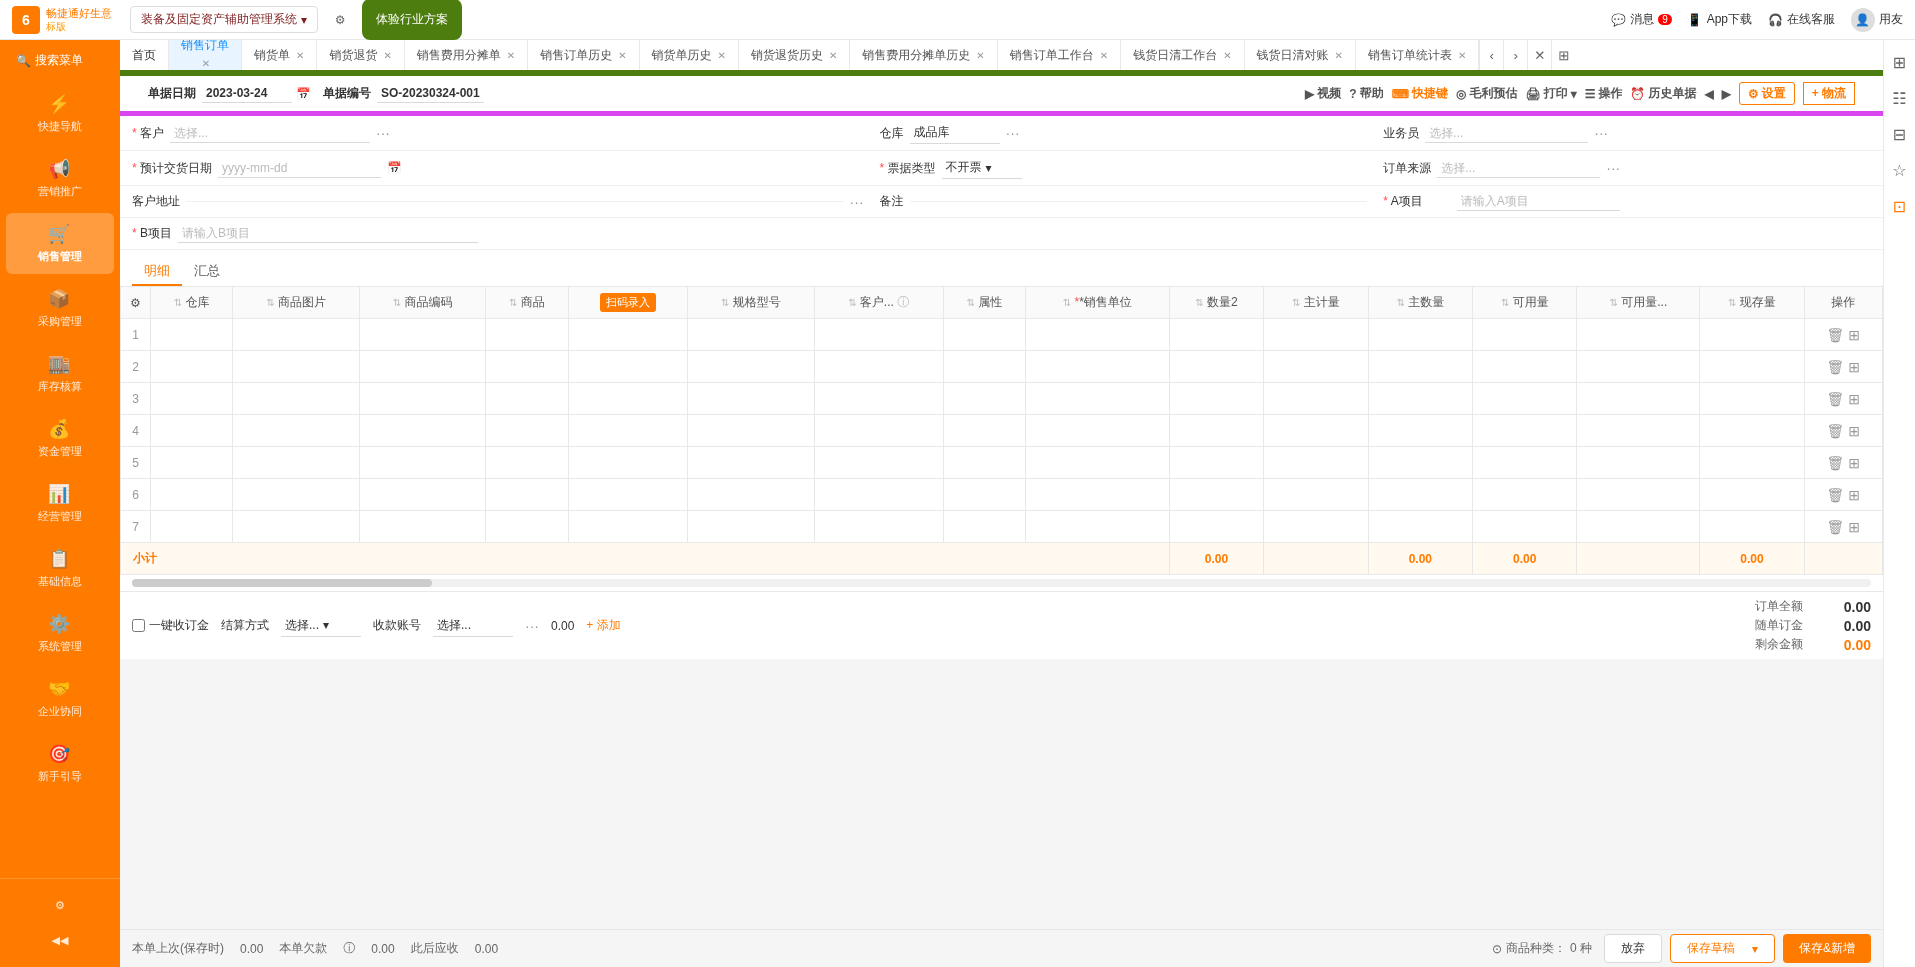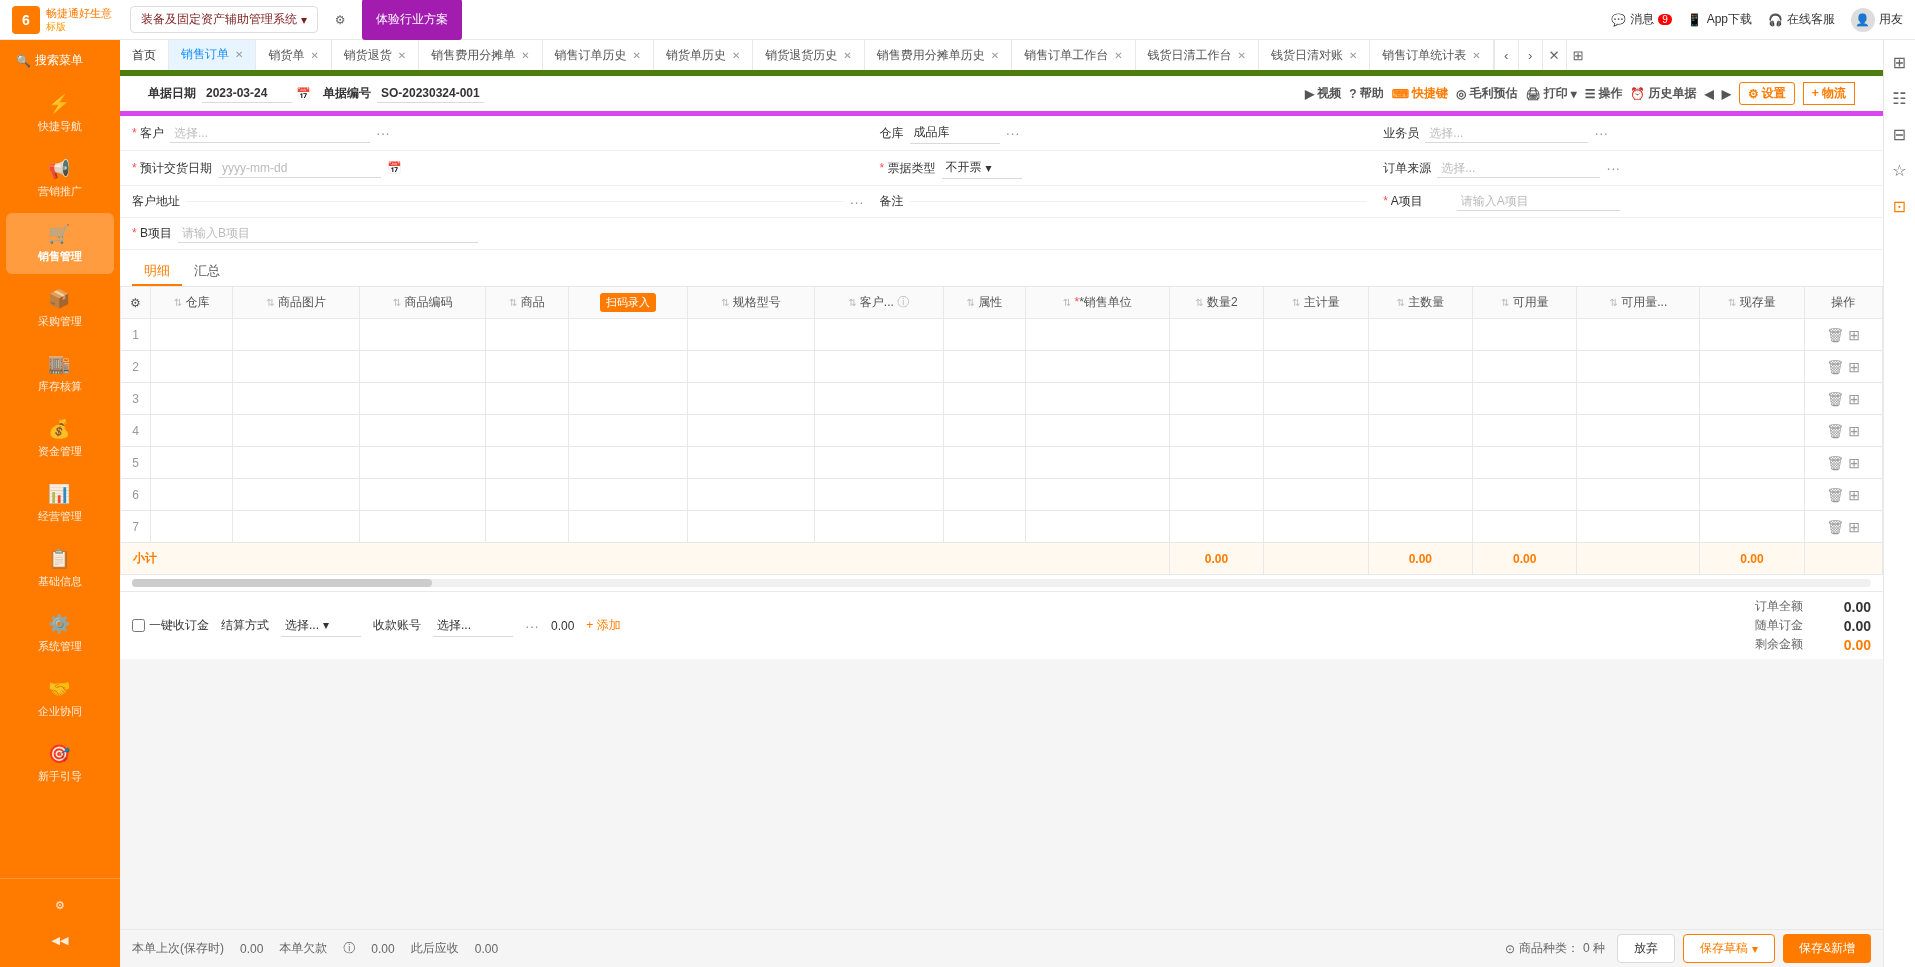--- a/index.html
+++ b/index.html
@@ -14,36 +14,36 @@
     .tab-bar { height: 36px; background: #fff; display: flex; align-items: center; border-bottom: 6px solid #4d7c0f; flex-shrink: 0; overflow: hidden; }
     .main-content { flex: 1; background: #f5f5f5; overflow: auto; padding: 0; }
 
     
     .top-bar-left { display: flex; align-items: center; gap: 8px; }
     .logo-area { display: flex; align-items: center; gap: 6px; width: 110px; }
     .logo-icon { width: 28px; height: 28px; background: #ff7b00; border-radius: 4px; display: flex; align-items: center; justify-content: center; color: #fff; font-size: 14px; font-weight: bold; }
     .logo-text { font-size: 11px; color: #ff7b00; line-height: 1.3; }
     .system-selector { display: flex; align-items: center; gap: 4px; padding: 4px 10px; border: 1px solid #ddd; border-radius: 4px; cursor: pointer; font-size: 12px; color: #7f1d1d; background: #fff; }
     .settings-icon-btn { width: 28px; height: 28px; display: flex; align-items: center; justify-content: center; cursor: pointer; color: #666; }
-    .solution-btn { background: #a21caf; color: #fff; border: none; border-radius: 3px; padding: 12px 14px; cursor: pointer; font-size: 12px; }
+    .solution-btn { background: #4d7c0f; color: #fff; border: none; border-radius: 8px; padding: 12px 14px; cursor: pointer; font-size: 12px; }
     .top-bar-right { margin-left: auto; display: flex; align-items: center; gap: 16px; font-size: 12px; color: #333; }
     .top-right-item { display: flex; align-items: center; gap: 4px; cursor: pointer; }
     .badge { background: #f00; color: #fff; border-radius: 10px; font-size: 10px; padding: 0 4px; }
 
     
     .sidebar-search { padding: 8px; }
     .sidebar-search-btn { display: flex; align-items: center; gap: 4px; color: #fff; font-size: 12px; padding: 4px 8px; cursor: pointer; border-radius: 4px; }
     .sidebar-item { display: flex; flex-direction: column; align-items: center; padding: 10px 4px; cursor: pointer; color: rgba(255,255,255,0.85); font-size: 11px; gap: 4px; border-radius: 6px; margin: 2px 6px; }
     .sidebar-item.active { background: rgba(255,255,255,0.25); color: #fff; font-weight: bold; }
     .sidebar-icon { font-size: 18px; }
     .sidebar-bottom { margin-top: auto; padding: 8px 0; border-top: 1px solid rgba(255,255,255,0.2); }
 
     
     .tab-item { display: flex; align-items: center; gap: 4px; padding: 0 12px; height: 36px; border-right: 1px solid #e8e8e8; cursor: pointer; font-size: 12px; color: #555; white-space: nowrap; flex-shrink: 0; }
-    .tab-item.active { background: #e8f4ff; color: #1890ff; border-bottom: 2px solid #1890ff; }
+    .tab-item.active { background: #e8f4ff; color: #1890ff; border-bottom: 2px solid #1890ff; flex-direction: column; }
     .tab-item:first-child { background: #fff; color: #333; font-weight: 500; }
     .tab-close { font-size: 10px; color: #999; margin-left: 2px; }
     .tab-nav-btn { width: 24px; height: 36px; display: flex; align-items: center; justify-content: center; cursor: pointer; background: #fff; border: none; border-left: 1px solid #e8e8e8; color: #666; flex-shrink: 0; }
 
     
     .form-container { background: #fff; padding: 0; }
     .form-toolbar { display: flex; align-items: center; justify-content: space-between; padding: 6px 28px; background: #fff; border-bottom: 5px solid #d946ef; font-weight: bold; }
     .form-toolbar-left { display: flex; align-items: center; gap: 12px; }
     .form-toolbar-right { display: flex; align-items: center; gap: 8px; font-size: 12px; color: #555; }
     .toolbar-item { display: flex; align-items: center; gap: 3px; cursor: pointer; color: #555; }
@@ -88,21 +88,21 @@
     .amount-value { font-size: 14px; font-weight: bold; color: #333; min-width: 60px; text-align: right; }
     .amount-value.orange { color: #ff7b00; }
 
     
     .status-bar { background: #f5f5f5; border-top: 1px solid #e8e8e8; padding: 4px 12px; display: flex; align-items: center; gap: 16px; font-size: 12px; color: #666; flex-shrink: 0; }
     .status-bar-right { margin-left: auto; display: flex; align-items: center; gap: 12px; }
 
     
     .action-buttons { display: flex; gap: 8px; }
     .btn-discard { border: 1px solid #d9d9d9; background: #fff; border-radius: 4px; padding: 5px 16px; cursor: pointer; font-size: 12px; color: #333; }
-    .btn-save-draft { border: 1px solid #ff7b00; background: #fff; color: #ff7b00; border-radius: 4px; padding: 5px 16px; cursor: pointer; font-size: 12px; display: flex; align-items: center; gap: 4px; }
+    .btn-save-draft { border: 1px solid #ff7b00; background: #fff; color: #ff7b00; border-radius: 4px; padding: 5px 16px; cursor: pointer; font-size: 12px; display: flex; align-items: center; gap: 17px; }
     .btn-save-new { background: #ff7b00; color: #fff; border: none; border-radius: 4px; padding: 2px 16px; cursor: pointer; font-size: 12px; }
 
     
     .right-sidebar { width: 32px; background: #fff; border-left: 1px solid #e8e8e8; display: flex; flex-direction: column; align-items: center; padding: 8px 0; gap: 8px; flex-shrink: 0; }
     .right-sidebar-icon { width: 28px; height: 28px; display: flex; align-items: center; justify-content: center; cursor: pointer; color: #666; font-size: 16px; border-radius: 4px; }
     .right-sidebar-icon.orange { color: #ff7b00; }
 
     .scrollbar-track { height: 8px; background: #f0f0f0; border-radius: 4px; margin: 4px 12px; }
     .scrollbar-thumb { height: 8px; width: 300px; background: #ccc; border-radius: 4px; }
   </style>

